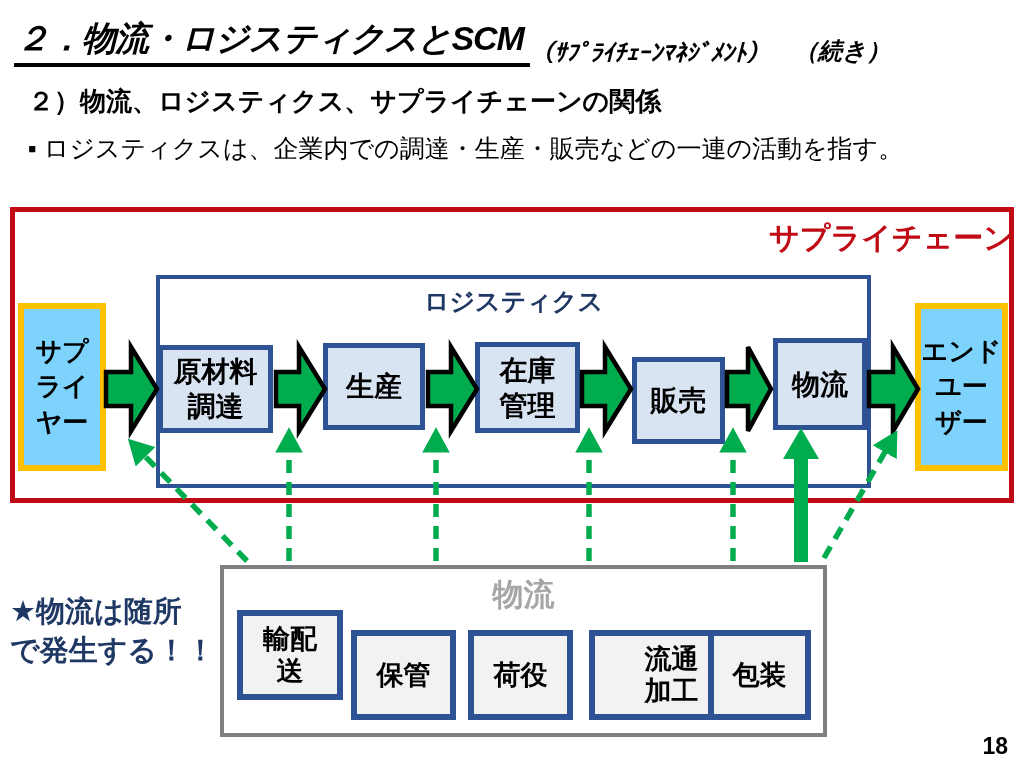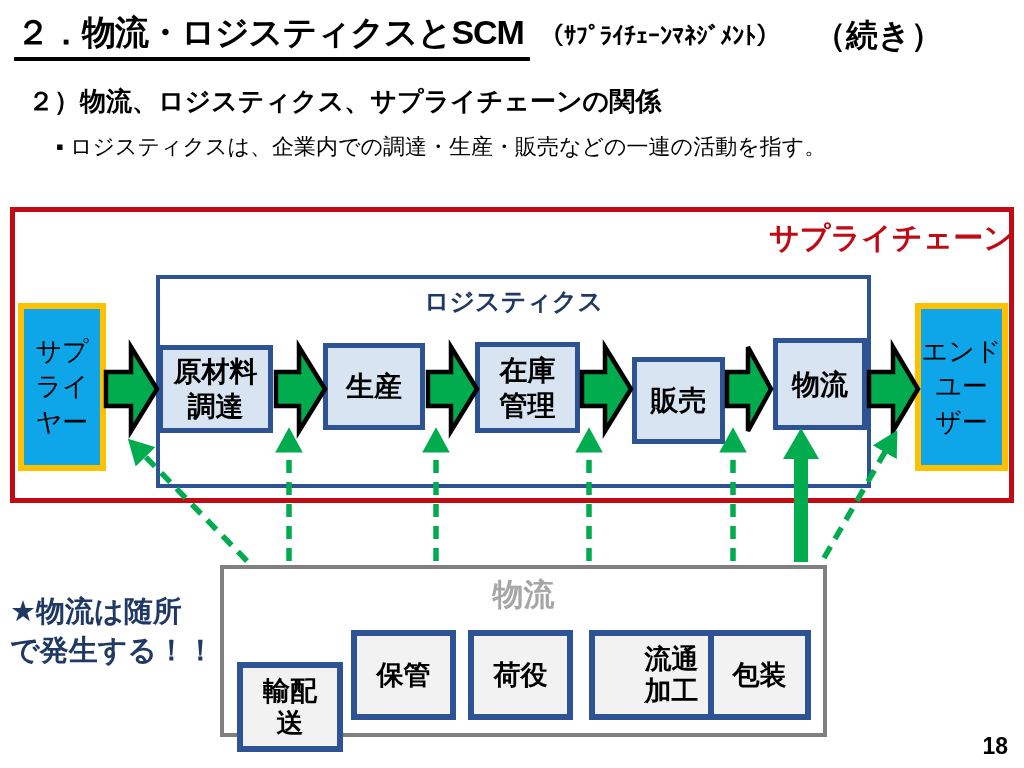--- a/index.html
+++ b/index.html
@@ -1,55 +1,55 @@
 <!DOCTYPE html>
 <html style="--c-red: #C00B15; --c-navy: #1F3864; --c-blue_border: #2E5395; --c-yellow: #FFC000; --c-green: #00AC4E; --c-gray_border: #808080; --c-gray_text: #A6A6A6; --c-step_fill: #D9E4F2; --c-item_fill: #F2F2F2;"><head>
 <meta charset="utf-8">
 <style>
   html,body{margin:0;padding:0;background:#fff;}
   #slide{
     position:relative;width:1024px;height:768px;background:#ffffff;
     font-family:"Liberation Sans","DejaVu Sans",sans-serif;color:#000;overflow:hidden;
   }
   
-  .titlebar{position:absolute;left:14px;top:10px;display:flex;align-items:center;white-space:nowrap;}
+  .titlebar{position:absolute;left:14px;top:16px;display:flex;align-items:flex-end;white-space:nowrap;font-style:italic;}
   .title{font-size:34px;font-weight:bold;letter-spacing:-1px;border-bottom:4px solid #000;padding:0 6px 1px 2px;}
-  .title-note{font-size:24px;font-weight:bold;margin-left:10px;}
-  .title-cont{font-size:32px;font-weight:bold;margin-left:34px;}
+  .title-note{font-size:24px;font-weight:bold;}
+  .title-cont{font-size:24px;font-weight:bold;margin-left:24px;}
   .subtitle{position:absolute;left:28px;top:84px;font-size:26px;font-weight:bold;white-space:nowrap;}
-  .body1{position:absolute;left:56px;top:132px;font-size:22px;font-weight:500;white-space:nowrap;}
+  .body1{position:absolute;left:28px;top:132px;font-size:25px;font-weight:500;white-space:nowrap;}
   .body2{position:absolute;left:38px;top:165px;font-size:25px;font-weight:500;white-space:nowrap;}
   
   .redbox{position:absolute;left:10px;top:207px;width:994px;height:286px;border:5px solid var(--c-red);}
   .sc-label{position:absolute;left:10px;top:218px;width:1004px;text-align:right;
             font-size:30px;font-weight:bold;color:var(--c-red);}
   .bluebox{position:absolute;left:156px;top:275px;width:707px;height:205px;border:4px solid var(--c-blue_border);}
   .lg-label{position:absolute;left:156px;top:285px;width:715px;text-align:center;
             font-size:25px;font-weight:bold;color:var(--c-navy);}
   
-  .ybox{position:absolute;border:6px solid var(--c-yellow);background:#0ea5e9;display:flex;align-items:center;
-        justify-content:center;text-align:center;font-size:26px;font-weight:normal;line-height:1.35;white-space:pre-line;}
+  .ybox{position:absolute;border:6px solid var(--c-yellow);background:#7dd3fc;display:flex;align-items:center;
+        justify-content:center;text-align:center;font-size:26px;font-weight:bold;line-height:1.35;white-space:pre-line;}
   .supplier{left:18px;top:303px;width:76px;height:156px;}
   .enduser{left:915px;top:303px;width:81px;height:156px;}
   .step{position:absolute;border:5px solid var(--c-blue_border);background:var(--c-step_fill);display:flex;
         align-items:center;justify-content:center;text-align:center;font-size:28px;font-weight:bold;
         line-height:1.25;white-space:pre-line;}
   .s1{left:158px;top:345px;width:105px;height:78px;}
   .s2{left:323px;top:343px;width:92px;height:77px;}
   .s3{left:475px;top:342px;width:95px;height:81px;}
   .s4{left:632px;top:343px;width:83px;height:77px;margin-top:14px;}
   .s5{left:773px;top:338px;width:84px;height:82px;}
   
   .graybox{position:absolute;left:220px;top:565px;width:599px;height:164px;border:4px solid var(--c-gray_border);background:#fff;}
   .gb-label{position:absolute;left:220px;top:574px;width:607px;text-align:center;
             font-size:31px;font-weight:bold;color:var(--c-gray_text);}
   .item{position:absolute;border:6px solid var(--c-blue_border);background:var(--c-item_fill);display:flex;
         align-items:center;justify-content:center;text-align:center;font-size:27px;font-weight:bold;
         line-height:1.2;white-space:pre-line;}
-  .i1{left:237px;top:662px;width:94px;height:78px;}
+  .i1{left:237px;top:610px;width:94px;height:78px;}
   .i2{left:351px;top:630px;width:93px;height:78px;}
   .i3{left:468px;top:630px;width:93px;height:78px;}
   .i4{left:589px;top:630px;width:95px;height:78px;padding-left:29px;}
   .i5{left:708px;top:630px;width:91px;height:78px;}
   
   .note{position:absolute;left:10px;top:592px;font-size:29px;font-weight:bold;color:var(--c-navy);
         line-height:1.35;white-space:pre-line;}
   .pageno{position:absolute;right:16px;bottom:8px;font-size:23px;font-weight:bold;}
   
   .arrows{position:absolute;left:0;top:0;width:1024px;height:768px;pointer-events:none;}

